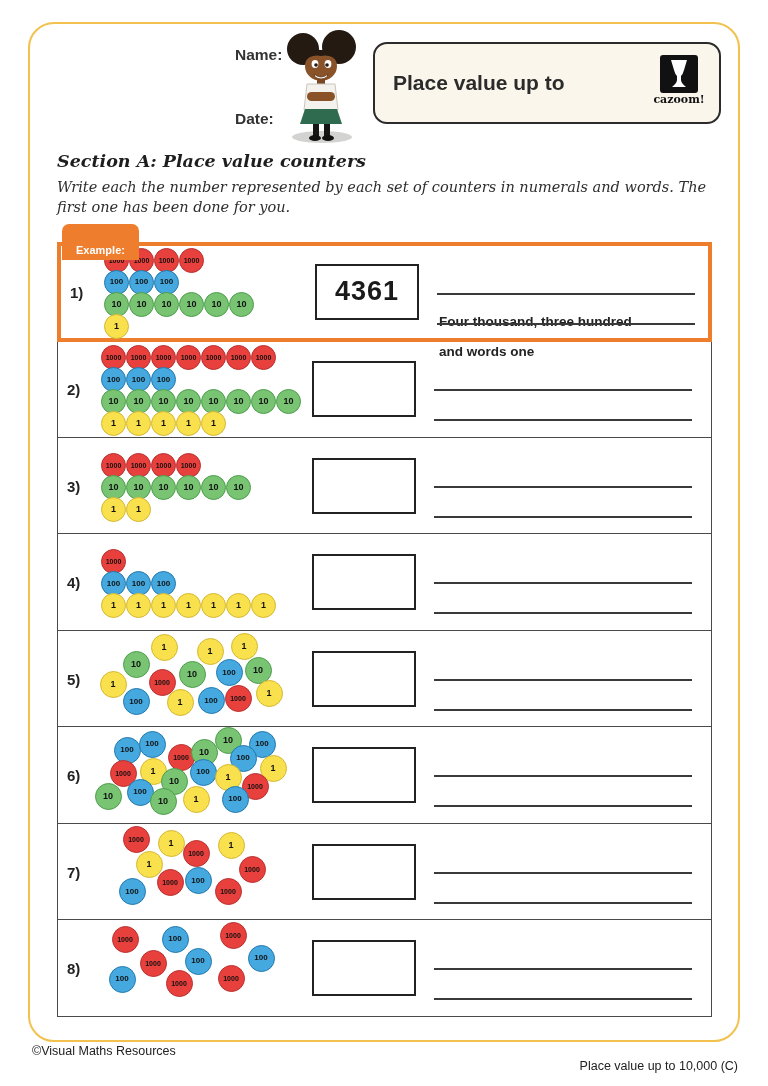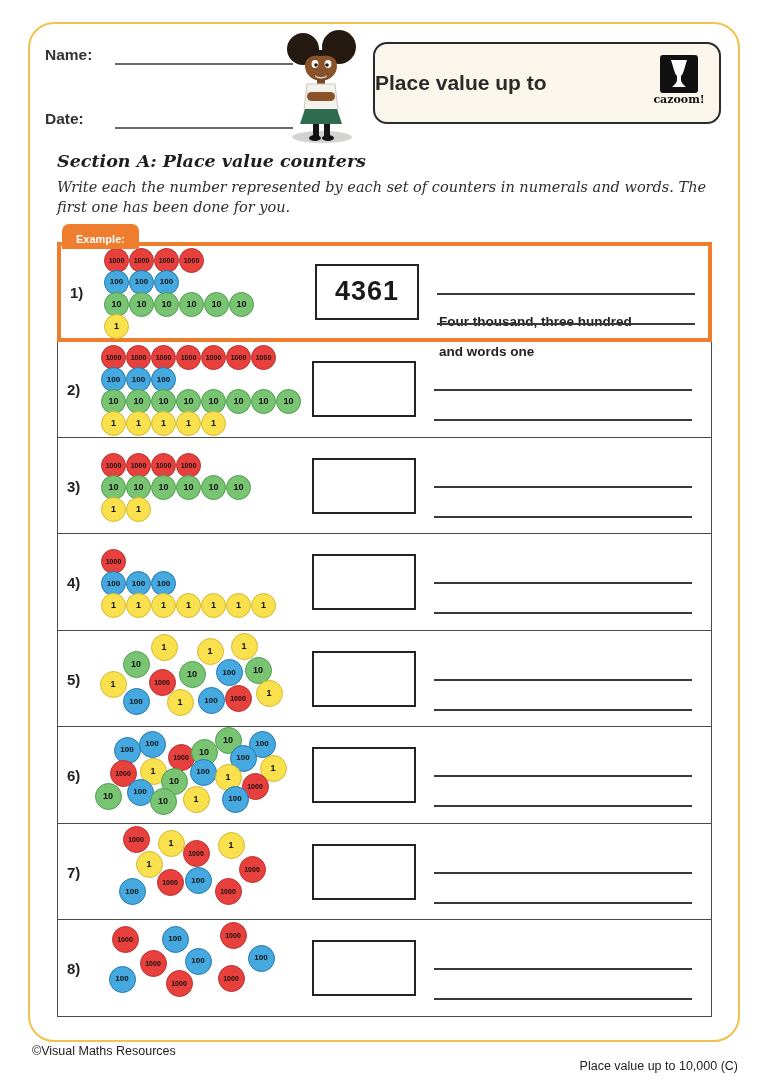--- a/index.html
+++ b/index.html
@@ -1,39 +1,39 @@
 <!DOCTYPE html>
 <html><head>
 <meta charset="utf-8">
 <style>
   html,body{margin:0;padding:0;background:#fff;}
   .page{position:relative;width:768px;height:1086px;background:#fff;overflow:hidden;
         font-family:"Liberation Sans",sans-serif;color:#222;}
   .page-frame{position:absolute;left:28px;top:22px;width:708px;height:1016px;
         border:2px solid #F2C14E;border-radius:26px;}
   
-  .hdr-field{position:absolute;left:45px;width:248px;display:flex;align-items:flex-start;}
+  .hdr-field{position:absolute;left:45px;width:248px;display:flex;align-items:flex-end;flex-direction:column;}
   .hdr-label{font-weight:bold;font-size:15.5px;width:58px;color:#333;}
   .hdr-line{flex:1;border-bottom:2px solid #6a6a6a;height:17px;margin-left:12px;}
   
   .character{position:absolute;left:276px;top:30px;}
   
   .title-box{position:absolute;left:373px;top:42px;width:348px;height:82px;box-sizing:border-box;
         background:#FAF6EB;border:2.5px solid #2b2b2b;border-radius:14px;display:flex;align-items:center;}
-  .title-text{font-size:21px;font-weight:bold;color:#2b2b2b;line-height:1.3;}
+  .title-text{padding-left:18px;font-size:21px;font-weight:bold;color:#2b2b2b;line-height:1.3;}
   .logo{position:absolute;right:12px;top:11px;width:56px;text-align:center;}
   .logo-mark{width:38px;height:38px;margin:0 auto;}
   .logo-text{font-family:"DejaVu Serif",serif;font-weight:bold;font-size:11px;color:#111;margin-top:0;}
   
   .section-heading{position:absolute;left:57px;top:151px;font-family:"DejaVu Serif",serif;
         font-style:italic;font-weight:bold;font-size:17.5px;color:#1e1e1e;}
   .instructions{position:absolute;left:57px;top:177px;width:650px;font-family:"DejaVu Serif",serif;
         font-style:italic;font-size:14.5px;color:#2e2e2e;line-height:1.4;}
   .example-tab{position:absolute;left:62px;top:224px;background:#EE7D2D;color:#fff;
-        font-weight:bold;font-size:11px;padding:9px 14px 4px;border-radius:7px 7px 0 0;z-index:3;}
+        font-weight:bold;font-size:11px;padding:20px 14px 4px;border-radius:7px 7px 0 0;z-index:3;}
   
   .rows{position:absolute;left:57px;top:243px;width:655px;}
   .qrow{position:relative;width:655px;box-sizing:border-box;border:1.5px solid #4a4a4a;
         margin-top:-1.5px;background:#fff;}
   .qrow.example{border:4px solid #EE7D2D;z-index:2;}
   .qnum{position:absolute;left:9px;top:50%;transform:translateY(-50%);
         font-weight:bold;font-size:15px;color:#222;}
   .counters{position:absolute;left:0;top:0;right:0;bottom:0;}
   .group-col{position:absolute;left:43px;top:50%;transform:translateY(-50%);}
   .group-row{display:flex;height:22px;}

